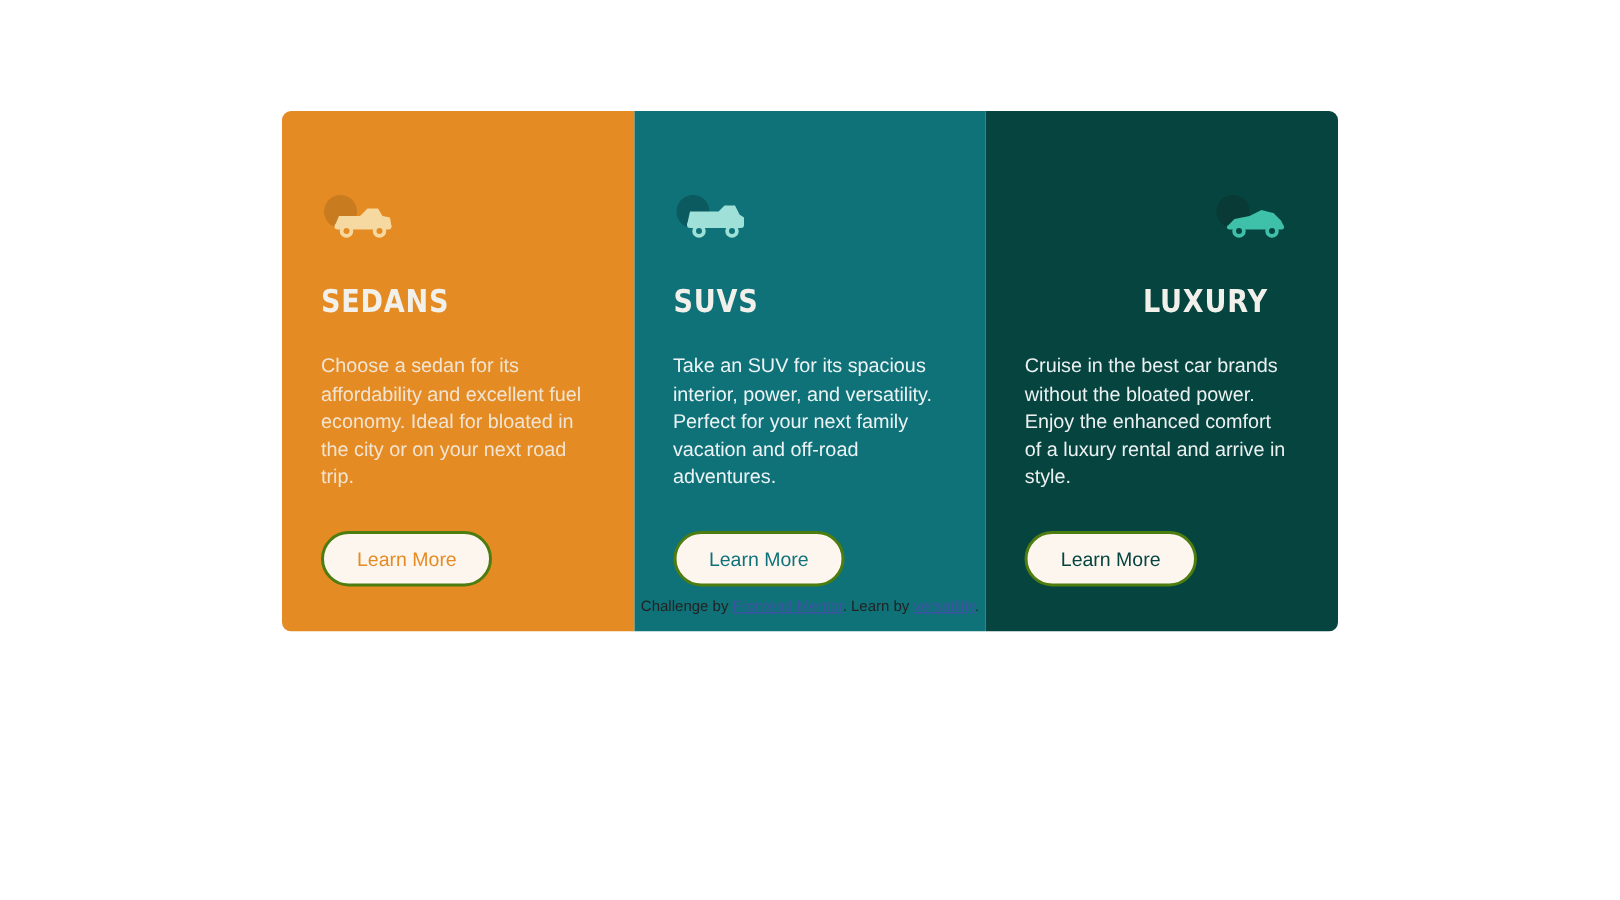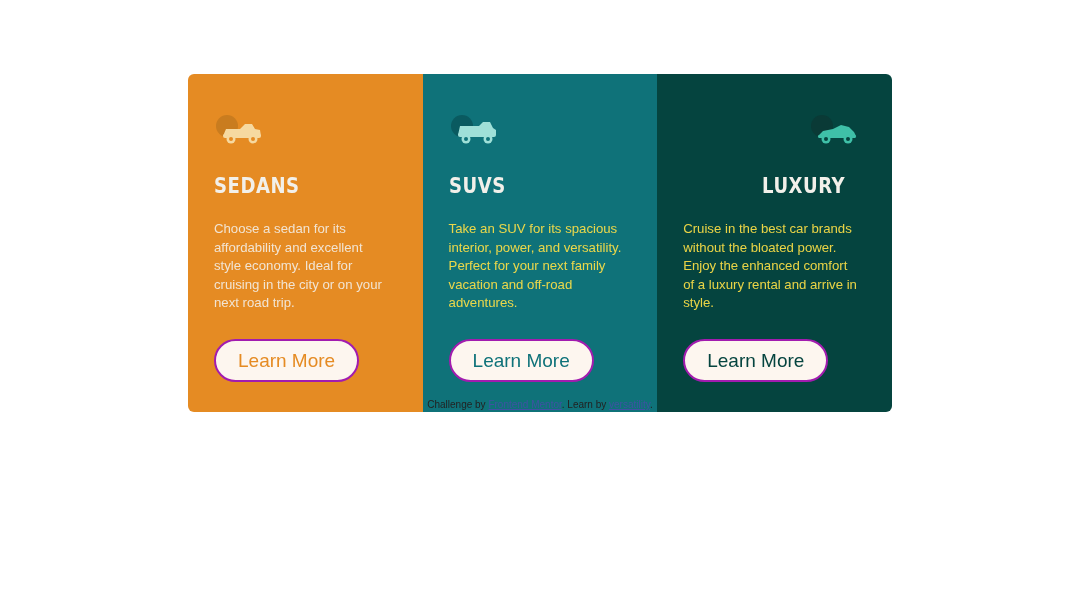--- a/index.html
+++ b/index.html
@@ -27,21 +27,21 @@
     width: 704px;
     display: flex;
     flex-direction: row;
     border-radius: 6px;
     overflow: hidden;
   }
 
   .card {
     width: 234.6px;
     box-sizing: border-box;
-    padding: 38px 33px 30px 26px;
+    padding: 53px 33px 30px 26px;
     display: flex;
     flex-direction: column;
   }
 
   .card-sedans { background: #e58b23; }
   .card-suvs   { background: #0f7279; }
   .card-luxury { background: #05443f; align-items: flex-end; }
 
   .card-icon {
     height: 44px;
@@ -65,32 +65,32 @@
     font-size: 13.2px;
     line-height: 18.6px;
     color: #f3ece2;
     opacity: 0.92;
     margin: 0;
     flex: 1 1 auto;
   }
 
   .card-luxury .card-body,
   .card-suvs .card-body {
-    color: #fde047;
+    color: #ffffff;
   }
 
   .learn-btn {
     display: inline-block;
     align-self: flex-start;
     margin-top: 26px;
-    border: 2px solid #a21caf;
+    border: 2px solid #4d7c0f;
     background: #fdf6ef;
     border-radius: 22px;
     padding: 10px 22px;
-    font-size: 19px;
+    font-size: 13px;
     font-family: "Liberation Sans", sans-serif;
     cursor: pointer;
     line-height: 1;
   }
   .card-sedans .learn-btn { color: #e58b23; }
   .card-suvs   .learn-btn { color: #0f7279; }
   .card-luxury .learn-btn { color: #05443f; }
 
   .card-luxury .learn-btn { margin-top: 8px; }
 
@@ -125,21 +125,21 @@
           <circle cx="13" cy="14" r="11" fill="#c97c1f"></circle>
           <path d="M9 24 L12 17 L26 17 L31 12 L38 12 L41 17 L46 18 L47 24 Z" fill="#f6d9a0"></path>
           <rect x="9" y="22" width="38" height="4" rx="2" fill="#f6d9a0"></rect>
           <circle cx="17" cy="27" r="4.5" fill="#f6d9a0"></circle>
           <circle cx="17" cy="27" r="2" fill="#e58b23"></circle>
           <circle cx="39" cy="27" r="4.5" fill="#f6d9a0"></circle>
           <circle cx="39" cy="27" r="2" fill="#e58b23"></circle>
         </svg>
       </div>
       <h2 class="card-title">SEDANS</h2>
-      <p class="card-body">Choose a sedan for its affordability and excellent style economy. Ideal for cruising in the city or on your next road trip.</p>
+      <p class="card-body">Choose a sedan for its affordability and excellent fuel economy. Ideal for bloated in the city or on your next road trip.</p>
       <button class="learn-btn">Learn More</button>
     </div>
 
     <div class="card card-suvs">
       <div class="card-icon">
         <svg class="icon-svg" width="50" height="36" viewBox="0 0 50 36" aria-hidden="true">
           <circle cx="13" cy="14" r="11" fill="#0a5a60"></circle>
           <path d="M9 23 L11 14 L30 14 L34 10 L41 10 L44 16 L47 18 L47 23 Z" fill="#9fe0d8"></path>
           <rect x="9" y="21" width="38" height="4" rx="2" fill="#9fe0d8"></rect>
           <circle cx="17" cy="27" r="4.5" fill="#9fe0d8"></circle>

